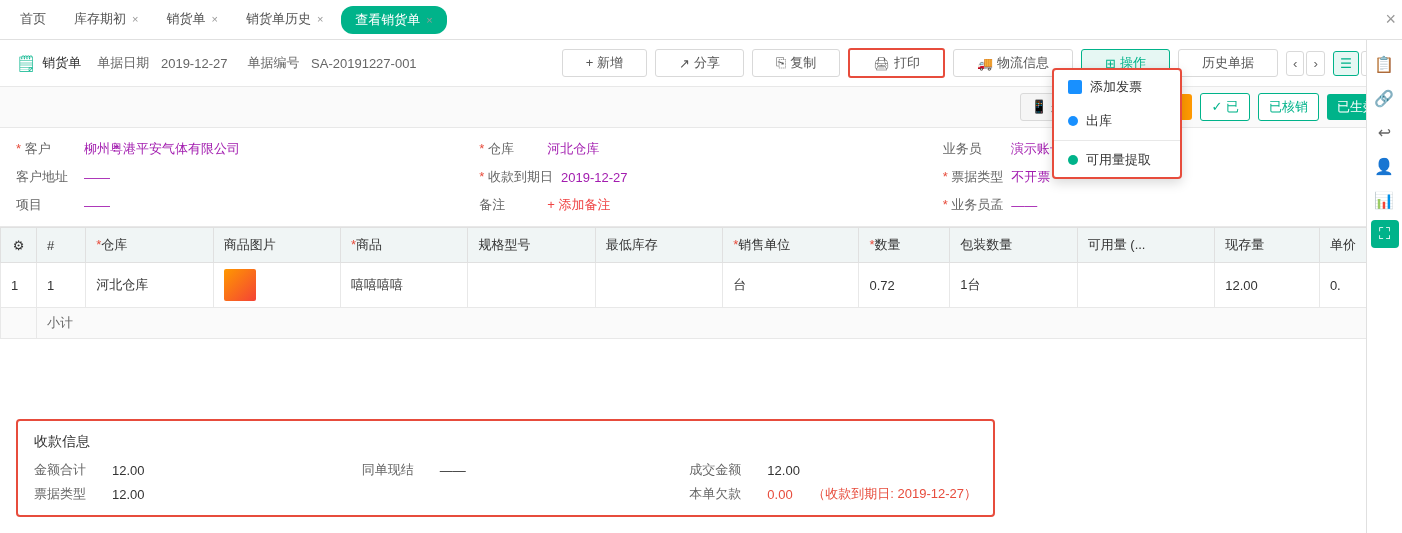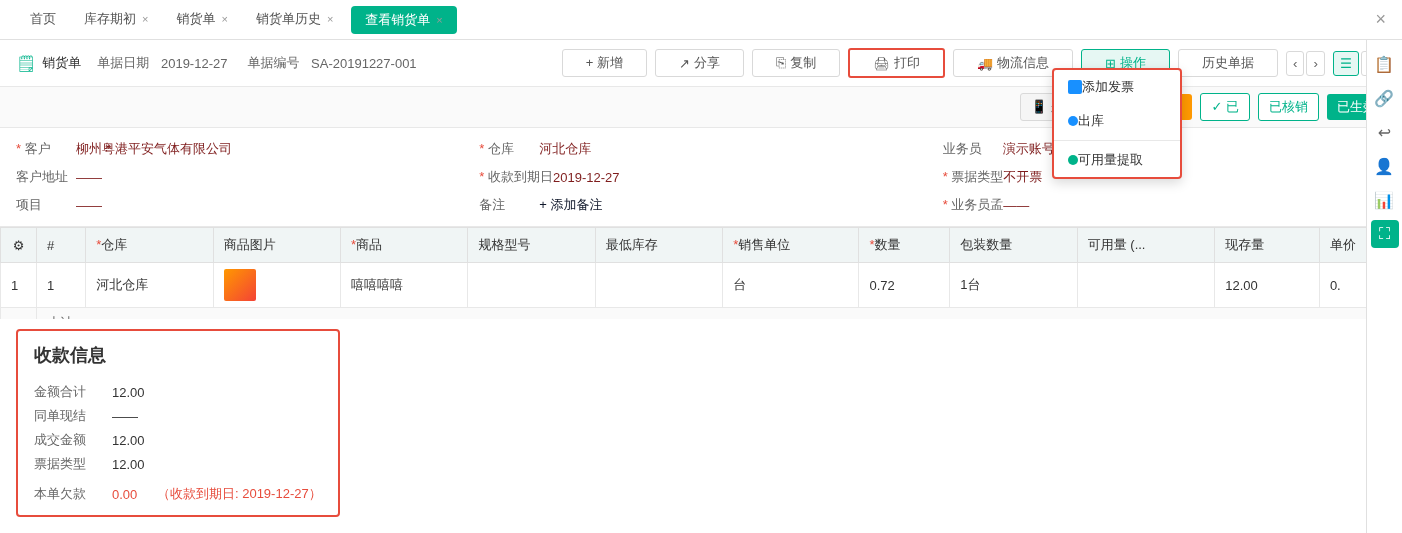--- a/index.html
+++ b/index.html
@@ -1,38 +1,38 @@
 <!DOCTYPE html>
 <html><head>
   <meta charset="utf-8">
   <style>
     * { box-sizing: border-box; margin: 0; padding: 0; }
     body { font-family: 'Microsoft YaHei', Arial, sans-serif; font-size: 13px; background: #f0f2f5; color: #333; }
 
     
     .tab-bar {
       display: flex; align-items: center; background: #fff;
-      border-bottom: 1px solid #e0e0e0; padding: 0 16px;
+      border-bottom: 1px solid #e0e0e0; padding: 0 6px;
       height: 40px; position: relative;
     }
     .tab-item {
       display: flex; align-items: center; padding: 0 14px;
       height: 40px; cursor: pointer; font-size: 13px;
       border-bottom: 2px solid transparent; color: #555;
       white-space: nowrap;
     }
     .tab-item.active {
       color: #00b38a; border-bottom: 2px solid #00b38a; font-weight: 500;
     }
     .tab-close {
       margin-left: 6px; font-size: 11px; color: #999; cursor: pointer;
     }
     .tab-item-special {
       background: #00b38a; color: #fff !important;
-      border-radius: 4px; margin: 0 4px; padding: 5px 14px;
+      border-radius: 12px; margin: 0 4px; padding: 5px 14px;
       height: auto; border-bottom: none !important;
     }
     .tab-bar-right {
       margin-left: auto; font-size: 18px; color: #999; cursor: pointer;
     }
 
     
     .main-container {
       background: #fff; margin: 0; height: calc(100vh - 40px);
       display: flex; flex-direction: column;
@@ -79,42 +79,42 @@
     .toolbar-row {
       display: flex; align-items: center; justify-content: flex-end;
       padding: 6px 16px; border-bottom: 1px solid #e8e8e8; gap: 8px; background: #fafafa;
     }
 
     
     .form-area {
       padding: 12px 16px; display: grid; grid-template-columns: 1fr 1fr 1fr;
       gap: 10px 20px; border-bottom: 1px solid #e8e8e8; background: #fff;
     }
-    .form-row { display: flex; align-items: center; }
+    .form-row { display: flex; align-items: center; gap: 8px; }
     .form-label { color: #666; white-space: nowrap; min-width: 60px; }
     .form-label.required::before { content: '* '; color: #e74c3c; }
-    .form-value { color: #7f1d1d; }
+    .form-value { color: #a21caf; }
 
     
     .table-container { flex: 1; overflow: auto; }
     table { width: 100%; border-collapse: collapse; font-size: 13px; }
     thead tr { background: #f0f5f5; }
     th {
       padding: 8px 10px; border: 1px solid #e0e0e0;
       text-align: left; font-weight: normal; color: #333;
       white-space: nowrap;
     }
     td {
       padding: 6px 10px; border: 1px solid #e8e8e8;
       color: #333; white-space: nowrap;
     }
     tr.subtotal td { background: #fafafa; color: #666; }
     .gear-th { width: 36px; text-align: center; }
-    .bottom-panel-title { font-weight: bold; font-size: 18px; margin-bottom: 16px; }
-    .bottom-info-grid { display: grid; grid-template-columns: 1fr; gap: 6px 40px; }
+    .bottom-panel-title { font-weight: normal; font-size: 14px; margin-bottom: 10px; }
+    .bottom-info-grid { display: grid; grid-template-columns: 1fr 1fr 1fr; gap: 6px 40px; }
     .info-row { display: flex; align-items: center; gap: 8px; }
     .info-label { color: #666; min-width: 70px; }
     .info-value { color: #333; }
     .info-value-red { color: #e74c3c; }
     .info-value-date { color: #e74c3c; }
     .bottom-panel-border { border: 2px solid #e74c3c; display: inline-block; padding: 12px 16px; border-radius: 4px; }
 
     
     .right-sidebar {
       position: fixed; right: 0; top: 40px; bottom: 0;
@@ -131,21 +131,21 @@
 
     
     .dropdown-menu {
       position: absolute; top: 68px; right: 220px;
       background: #fff; border: 1px solid #e0e0e0;
       border-radius: 4px; box-shadow: 0 4px 12px rgba(0,0,0,0.15);
       z-index: 100; min-width: 130px;
       border: 2px solid #e74c3c;
     }
     .dropdown-item {
-      display: flex; align-items: center; gap: 0;
+      display: flex; align-items: center; gap: 8px;
       padding: 8px 14px; cursor: pointer; font-size: 13px; color: #333;
     }
     .dropdown-dot { width: 10px; height: 10px; border-radius: 50%; display: inline-block; }
     .dot-blue { background: #1890ff; }
     .dot-green { background: #00b38a; }
     .dropdown-divider { border: none; border-top: 1px solid #e8e8e8; margin: 2px 0; }
 
     
     .product-img {
       width: 32px; height: 32px; background: linear-gradient(135deg, #ff9800, #f44336);
@@ -274,21 +274,21 @@
     <div class="form-row">
       <span class="form-label required">票据类型</span>
       <span class="form-value">不开票</span>
     </div>
     <div class="form-row">
       <span class="form-label">项目</span>
       <span class="form-value">——</span>
     </div>
     <div class="form-row">
       <span class="form-label">备注</span>
-      <span class="form-value" style="color:#0f172a;cursor:pointer;">
+      <span class="form-value" style="color:#ef4444;cursor:pointer;">
         <span>+</span>
         <span>添加备注</span>
       </span>
     </div>
     <div class="form-row">
       <span class="form-label required">业务员孟</span>
       <span class="form-value">——</span>
     </div>
   </div>
 

